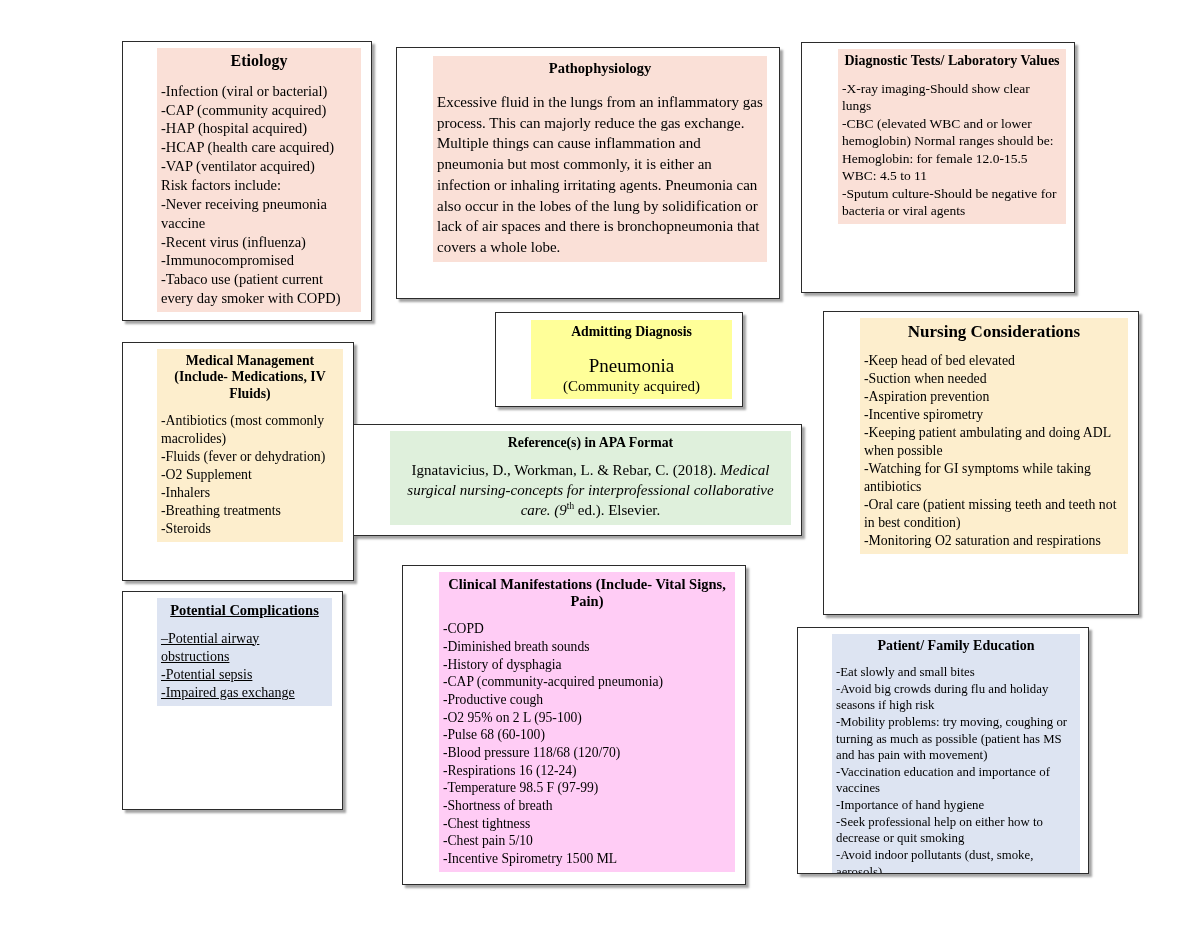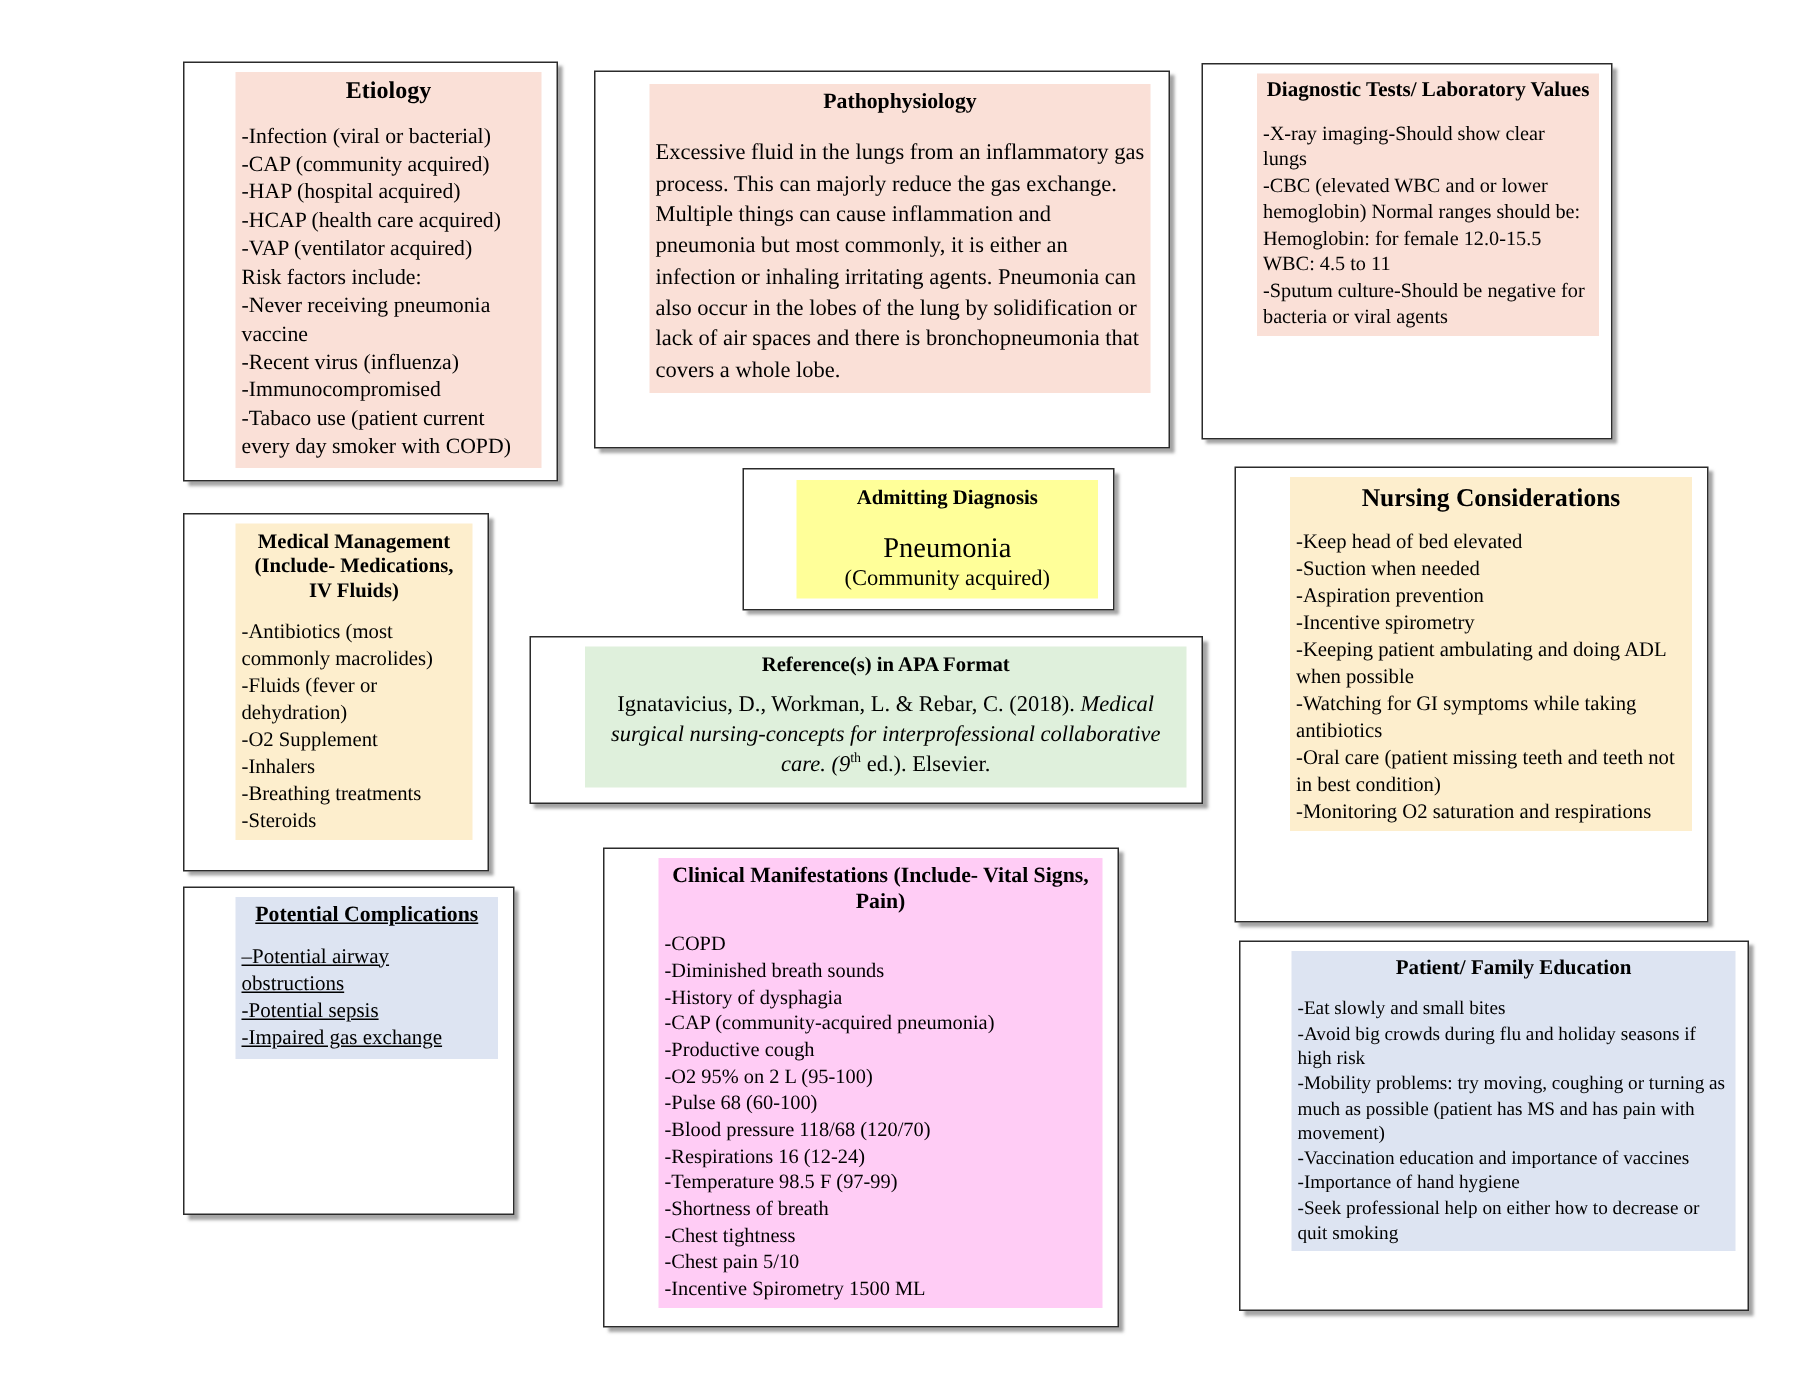--- a/index.html
+++ b/index.html
@@ -54,29 +54,29 @@
     line-height: 1.38;
     color: #000;
     text-align: left;
   }
 
   
   #etiology      { left: 122px; top: 41px;  width: 250px; height: 280px; }
   #pathophys     { left: 396px; top: 47px;  width: 384px; height: 252px; }
   #diagnostics   { left: 801px; top: 42px;  width: 274px; height: 251px; }
 
-  #medmgmt       { left: 122px; top: 342px; width: 204px; height: 239px; }
+  #medmgmt       { left: 122px; top: 342px; width: 232px; height: 239px; }
   #admitting     { left: 495px; top: 312px; width: 248px; height: 95px;  }
   #nursing       { left: 823px; top: 311px; width: 316px; height: 304px; }
 
   #reference     { left: 353px; top: 424px; width: 449px; height: 112px; }
 
   #complications { left: 122px; top: 591px; width: 221px; height: 219px; text-decoration: underline; }
   #clinical      { left: 402px; top: 565px; width: 344px; height: 320px; }
-  #education     { left: 826px; top: 627px; width: 340px; height: 247px; }
+  #education     { left: 797px; top: 627px; width: 292px; height: 247px; }
 
   
   #etiology .fill      { background: #fae0d7; font-size: 14.5px; }
   #etiology .title     { font-size: 16px; }
 
   #pathophys .fill     { background: #fae0d7; font-size: 15px; margin: 8px 12px 8px 8px; }
   #pathophys .title    { font-size: 14.5px; }
 
   #diagnostics .fill   { background: #fae0d7; font-size: 13.5px; margin: 6px 8px 6px 8px; }
   #diagnostics .title  { font-size: 14px; }
@@ -233,17 +233,18 @@
   <div class="box" id="education">
     <div class="fill">
       <div class="title">Patient/ Family Education</div>
       <div class="body-lines">
           <div>-Eat slowly and small bites</div>
           <div>-Avoid big crowds during flu and holiday seasons if high risk</div>
           <div>-Mobility problems: try moving, coughing or turning as much as possible (patient has MS and has pain with movement)</div>
           <div>-Vaccination education and importance of vaccines</div>
           <div>-Importance of hand hygiene</div>
           <div>-Seek professional help on either how to decrease or quit smoking</div>
+          <div>-Avoid indoor pollutants (dust, smoke, aerosols)</div>
         </div>
     </div>
   </div>
 
 </div>
 
 </body></html>

